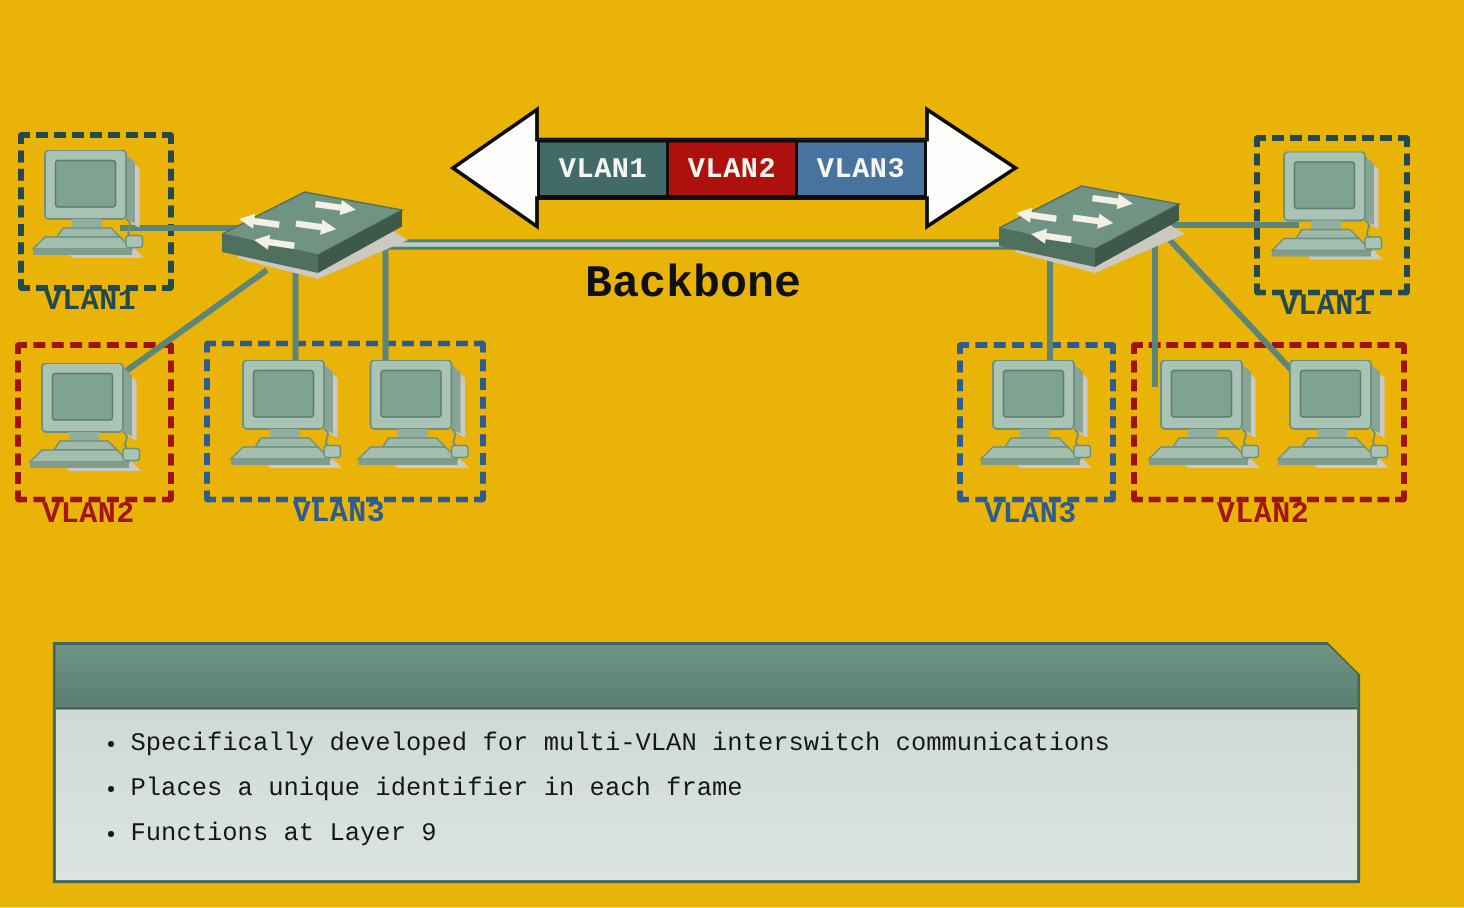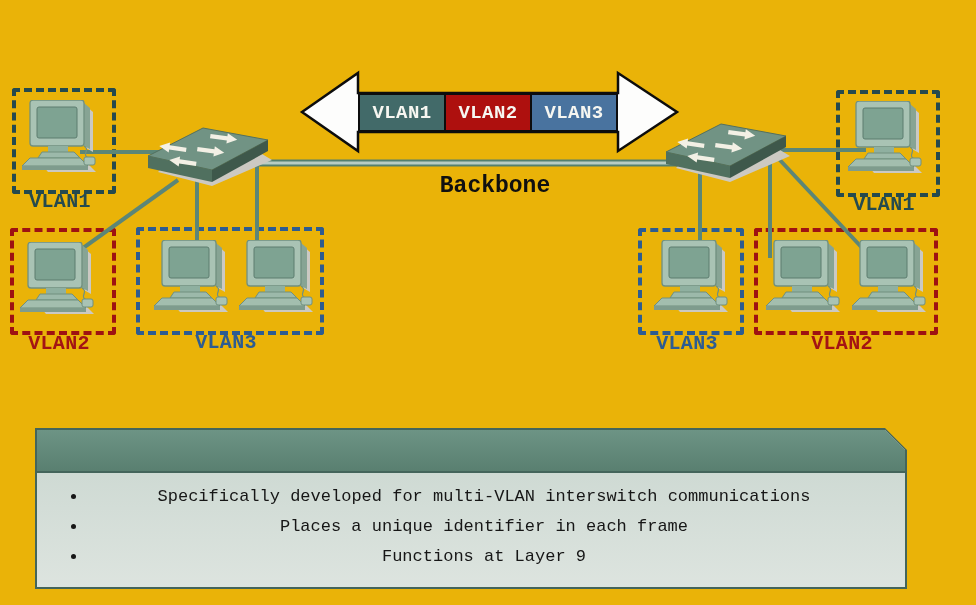--- a/index.html
+++ b/index.html
@@ -32,41 +32,41 @@
   }
   .trunk-seg{
     flex:1;display:flex;align-items:center;justify-content:center;
     border:2px solid #0d0d0d;margin-left:-2px;
     color:#f6f6f1;font-size:19px;font-weight:bold;letter-spacing:.4px;
   }
   .trunk-seg:first-child{margin-left:0;}
   
   #backbone-label{
     position:absolute;left:390px;top:173px;width:210px;z-index:5;
-    text-align:center;font-size:23px;font-weight:bold;color:#101010;
+    font-size:30px;font-weight:bold;color:#101010;
   }
   
   #info-outer{
     position:absolute;left:35px;top:428px;width:872px;height:161px;z-index:5;
     background:#44655b;
     clip-path:polygon(0 0, calc(100% - 22px) 0, 100% 22px, 100% 100%, 0 100%);
   }
   #info-inner{
     position:absolute;left:2px;top:2px;right:2px;bottom:2px;
     clip-path:polygon(0 0, calc(100% - 20px) 0, 100% 20px, 100% 100%, 0 100%);
     display:flex;flex-direction:column;
     background:linear-gradient(180deg,#c9d6cf 0%,#dde4df 100%);
   }
   #info-header{
     height:41px;flex:0 0 41px;
     background:linear-gradient(180deg,#6d9485 0%,#597f70 100%);
     border-bottom:2px solid #44655b;
   }
   #info-body{flex:1;padding:10px 24px 0 24px;}
-  #info-body ul{margin:4px 0 0 26px;padding:0;text-align:center;}
+  #info-body ul{margin:4px 0 0 26px;padding:0;}
   #info-body li{
     list-style:disc outside;
     font-size:17px;color:#161616;margin-bottom:11px;
   }
 </style>
 </head>
 <body>
 
 <div id="canvas">
 

